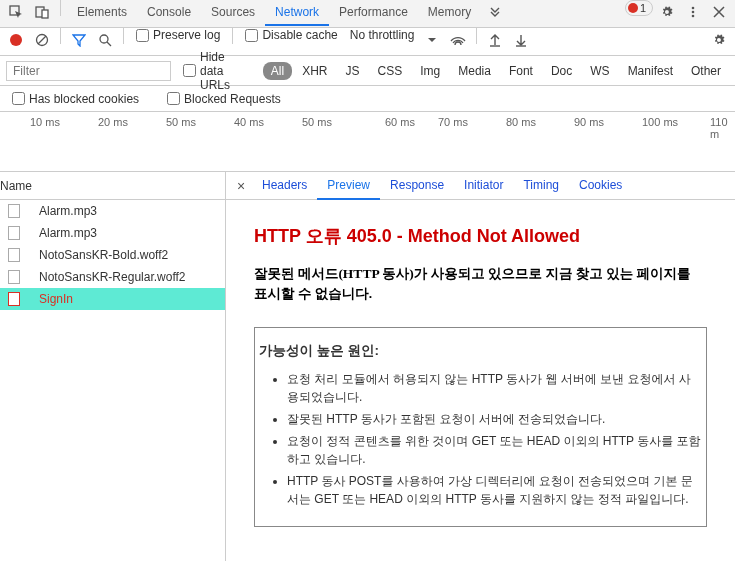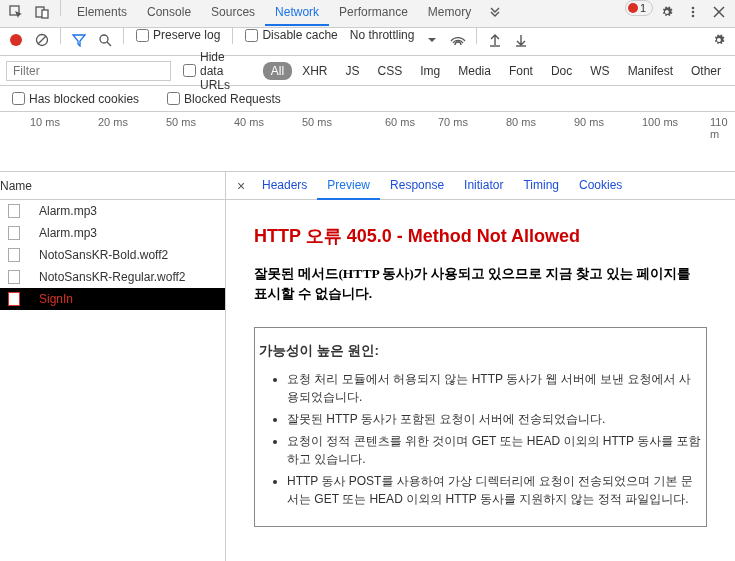--- a/index.html
+++ b/index.html
@@ -23,21 +23,21 @@
 .pill { padding: 2px 8px; font-size: 12px; cursor: pointer; border-radius: 8px; color: #333; }
 .pill.active { background: #888; color: #fff; }
 .cookiebar { display: flex; align-items: center; height: 26px; border-bottom: 1px solid #ccc; padding: 0 6px; gap: 16px; }
 .timeline { height: 60px; border-bottom: 1px solid #ccc; position: relative; color: #666; font-size: 11px; }
 .tick { position: absolute; top: 4px; }
 .split { display: flex; height: calc(561px - 28px - 28px - 30px - 26px - 60px); }
 .left { width: 226px; border-right: 1px solid #ccc; display: flex; flex-direction: column; }
 .left-head { height: 28px; display: flex; align-items: center; padding: 0 0; border-bottom: 1px solid #ccc; color: #333; font-size: 12px; }
 .rows { flex: 1; overflow: auto; }
 .row { display: flex; align-items: center; gap: 19px; padding: 4px 8px; height: 22px; cursor: pointer; font-size: 12px; }
-.row.sel { background: #000000; color: #d93025; }
+.row.sel { background: #5eead4; color: #d93025; }
 .ficon { width: 12px; height: 14px; border: 1px solid #aaa; position: relative; flex-shrink: 0; background: #fff; }
 .ficon.red { border-color: #d93025; }
 .right { flex: 1; display: flex; flex-direction: column; }
 .detail-tabs { display: flex; align-items: center; height: 28px; border-bottom: 1px solid #ccc; padding: 0 4px; gap: 0; }
 .dtab { padding: 6px 10px; cursor: pointer; color: #1d4ed8; font-size: 12px; border-bottom: 2px solid transparent; }
 .dtab.active { color: #1a73e8; border-bottom: 2px solid #1a73e8; }
 .close-x { width: 22px; height: 22px; display: flex; align-items: center; justify-content: center; cursor: pointer; color: #555; font-size: 14px; }
 .preview { flex: 1; overflow: auto; padding: 24px 28px; background: #fff; }
 .http-title { color: #cc0000; font-weight: bold; font-size: 18px; margin-bottom: 16px; font-family: Arial, sans-serif; }
 .http-desc { font-size: 13.5px; color: #000; margin-bottom: 22px; font-family: Liberation Serif, serif; font-weight: bold; line-height: 1.5; }

